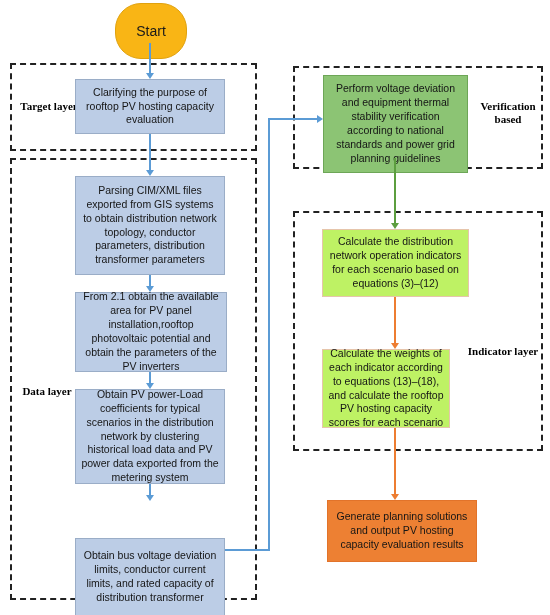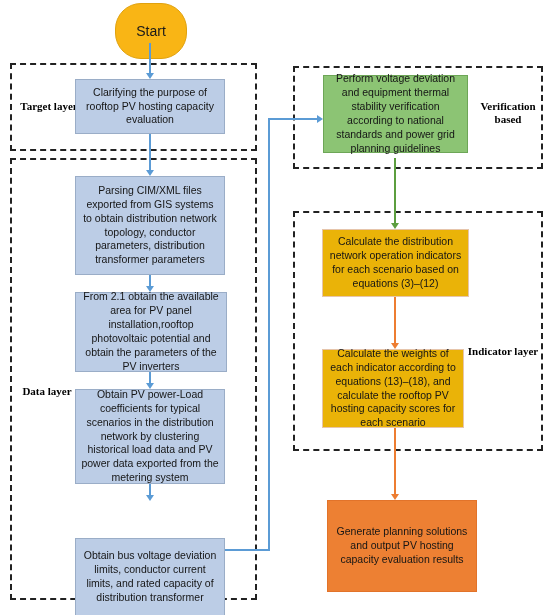--- a/index.html
+++ b/index.html
@@ -51,21 +51,21 @@
   }
   .node-blue {
     background: #BCCDE6;
     border: 1px solid #9aadc7;
   }
   .node-green {
     background: #8CC474;
     border: 1px solid #6da657;
   }
   .node-peach {
-    background: #eab308;
+    background: #bef264;
     border: 1px solid #e6c5ab;
   }
   .node-orange {
     background: #ED8033;
     border: 1px solid #e2732a;
   }
   .node-start {
     background: #F9B515;
     border: 1px solid #e0a20f;
     border-radius: 26px;
@@ -138,30 +138,30 @@
   <div class="line-v c-blue" style="left:149px; top:484px; height:13px;"></div>
   <div class="arrow-down a-blue" style="left:145.5px; top:495px;"></div>
 
   <div class="abs node node-blue" style="left:75px; top:501px; width:150px; height:78px;margin-top:37px;">Obtain bus voltage deviation limits, conductor current limits,  and  rated capacity of distribution transformer</div>
 
   <div class="line-h c-blue" style="left:225px; top:549px; width:45px;"></div>
   <div class="line-v c-blue" style="left:268px; top:118px; height:433px;"></div>
   <div class="line-h c-blue" style="left:268px; top:118px; width:51px;"></div>
   <div class="arrow-right ar-blue" style="left:317px; top:114.5px;"></div>
 
-  <div class="abs node node-green" style="left:323px; top:75px; width:145px; height:78px;">Perform voltage deviation and equipment thermal stability verification according to national standards and power grid planning guidelines</div>
+  <div class="abs node node-green" style="left:323px; top:75px; width:145px; height:98px;">Perform voltage deviation and equipment thermal stability verification according to national standards and power grid planning guidelines</div>
 
   <div class="line-v c-green" style="left:394px; top:158px; height:67px;"></div>
   <div class="arrow-down a-green" style="left:390.5px; top:223px;"></div>
 
   <div class="abs node node-peach" style="left:322px; top:229px; width:147px; height:68px;">Calculate the distribution network operation indicators for each scenario based on equations (3)–(12)</div>
 
   <div class="line-v c-orange" style="left:394px; top:297px; height:48px;"></div>
   <div class="arrow-down a-orange" style="left:390.5px; top:343px;"></div>
 
-  <div class="abs node node-peach" style="left:322px; top:349px; width:142px; height:79px;">Calculate the weights of each indicator according to equations (13)–(18), and calculate the rooftop PV hosting capacity scores for each scenario</div>
+  <div class="abs node node-peach" style="left:322px; top:349px; width:128px; height:79px;">Calculate the weights of each indicator according to equations (13)–(18), and calculate the rooftop PV hosting capacity scores for each scenario</div>
 
   <div class="line-v c-orange" style="left:394px; top:428px; height:68px;"></div>
   <div class="arrow-down a-orange" style="left:390.5px; top:494px;"></div>
 
-  <div class="abs node node-orange" style="left:327px; top:500px; width:150px; height:92px;">Generate  planning solutions and output PV hosting capacity evaluation results</div>
+  <div class="abs node node-orange" style="left:327px; top:500px; width:150px; height:62px;">Generate  planning solutions and output PV hosting capacity evaluation results</div>
 
 </div>
 
 </body></html>

